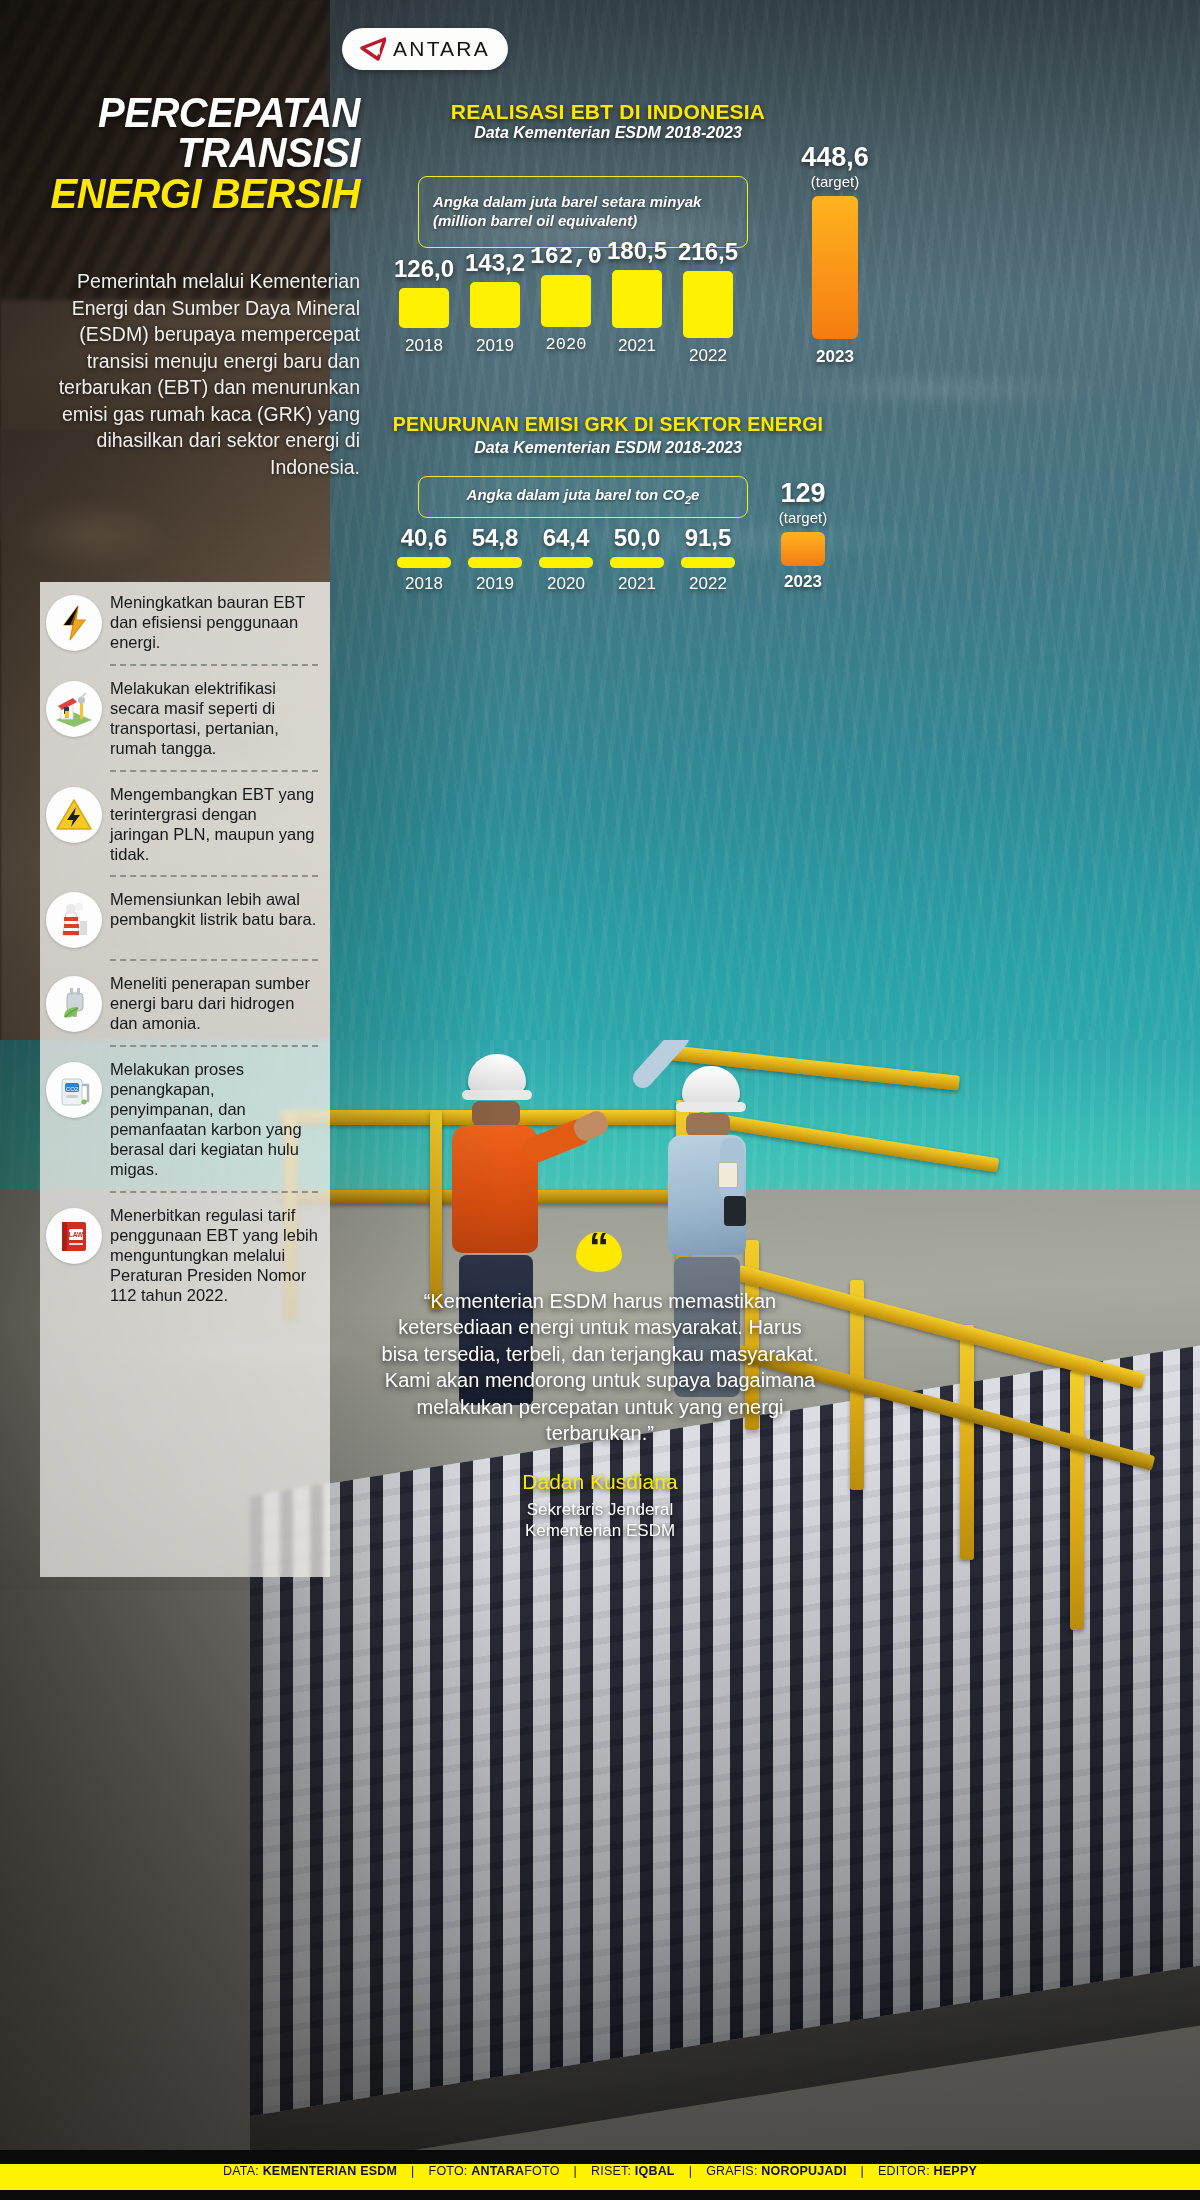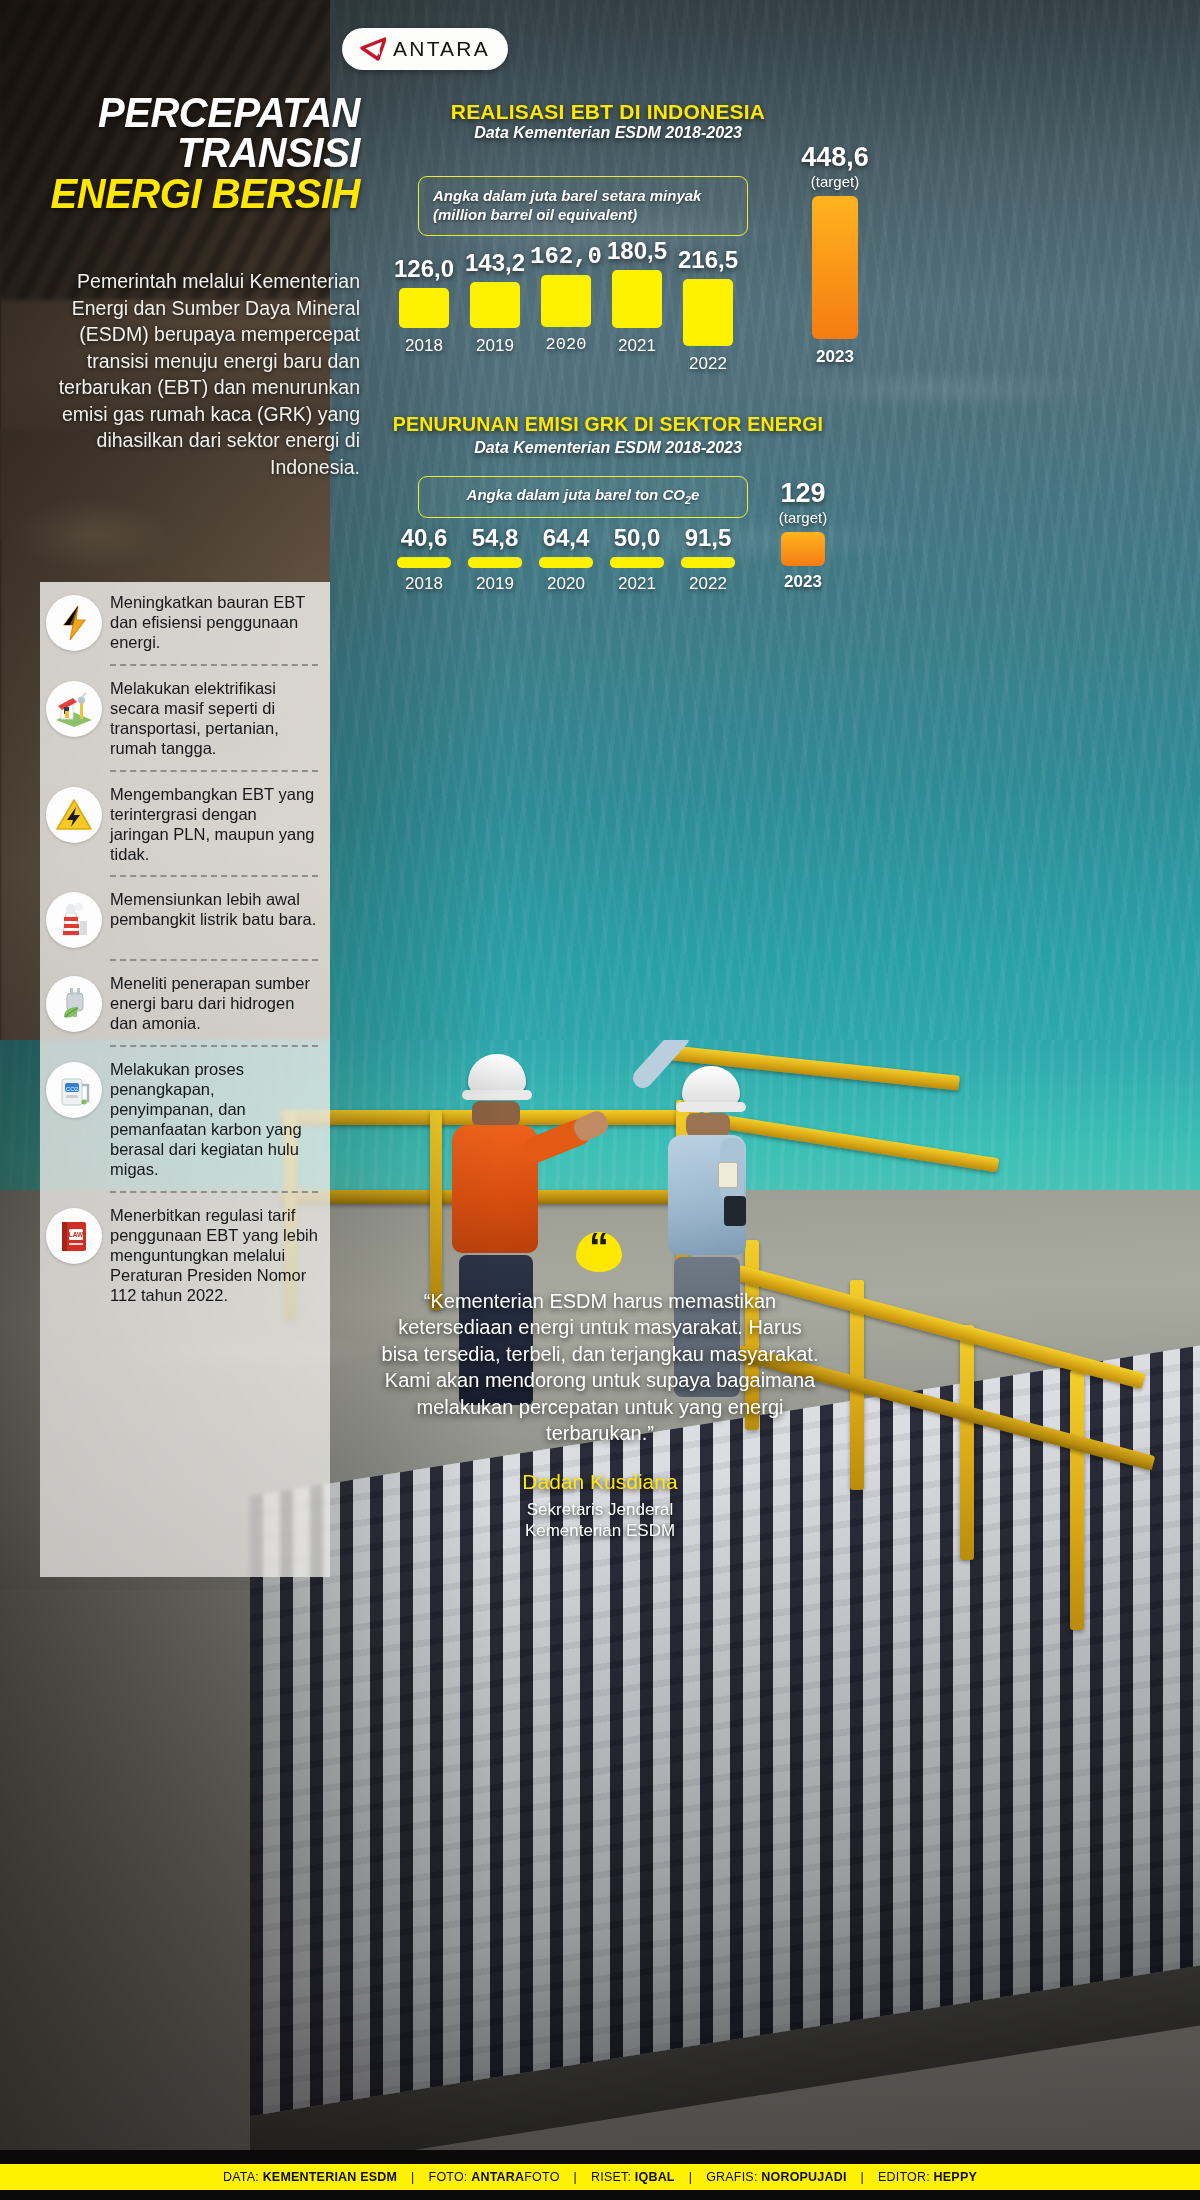--- a/index.html
+++ b/index.html
@@ -182,21 +182,21 @@
     text-shadow:0 2px 5px rgba(0,0,0,.6);
   }
   .chart-sub{
     position:absolute; text-align:center; width:460px; left:378px;
     color:#ffffff; font-weight:bold; font-style:italic; font-size:16px;
     text-shadow:0 2px 5px rgba(0,0,0,.65);
   }
   .note-box{
     position:absolute;
     border:1.6px solid #eaf029; border-radius:9px;
-    padding:10px 14px;
+    padding:16px 14px;
     color:#ffffff; font-style:italic; font-weight:bold;
     font-size:15px; line-height:1.25;
     text-shadow:0 1px 3px rgba(0,0,0,.6);
     background:rgba(255,255,255,.03);
   }
 
   .bar-group{ position:absolute; }
   .bar-col{ position:absolute; text-align:center; }
   .bar-val{
     color:#ffffff; font-weight:bold; font-size:24px;
@@ -268,21 +268,21 @@
   .quote-role{
     position:absolute; left:380px; top:1500px; width:440px; text-align:center;
     color:#ffffff; font-size:17px; line-height:1.22;
     text-shadow:0 2px 5px rgba(0,0,0,.8);
   }
 
   
   .footer-black-top{ position:absolute; left:0; top:2150px; width:1200px; height:14px; background:#0a0a0a; }
   .footer{
     position:absolute; left:0; top:2164px; width:1200px; height:26px;
-    background:#fff200; display:flex; align-items:center; justify-content:center;
+    background:#fff200; display:flex; align-items:flex-start; justify-content:center;
     gap:14px; font-size:12.5px; color:#0d0d0d; letter-spacing:.2px;
   }
   .footer b{ font-weight:bold; }
   .footer .sep{ color:#0d0d0d; }
   .footer-black-bot{ position:absolute; left:0; top:2190px; width:1200px; height:10px; background:#0a0a0a; }
 </style>
 </head>
 <body>
 
 <div id="stage">
@@ -381,21 +381,21 @@
     <div class="bar-col" style="left:528px;top:243px;width:76px;font-family:Liberation Mono, monospace;">
       <div class="bar-val">162,0</div>
       <div class="bar-rect" style="width:50px;height:52px;"></div>
       <div class="bar-year">2020</div>
     </div>
     <div class="bar-col" style="left:599px;top:237px;width:76px;">
       <div class="bar-val">180,5</div>
       <div class="bar-rect" style="width:50px;height:58px;"></div>
       <div class="bar-year">2021</div>
     </div>
-    <div class="bar-col" style="left:670px;top:246px;width:76px;">
+    <div class="bar-col" style="left:670px;top:238px;width:76px;">
       <div class="bar-val">216,5</div>
       <div class="bar-rect" style="width:50px;height:67px;"></div>
       <div class="bar-year">2022</div>
     </div>
   </div>
 
   <div class="target-col" style="left:780px;top:142px;width:110px;">
     <div class="target-val">448,6</div>
     <div class="target-lbl">(target)</div>
     <div class="target-rect" style="width:46px;height:143px;"></div>

